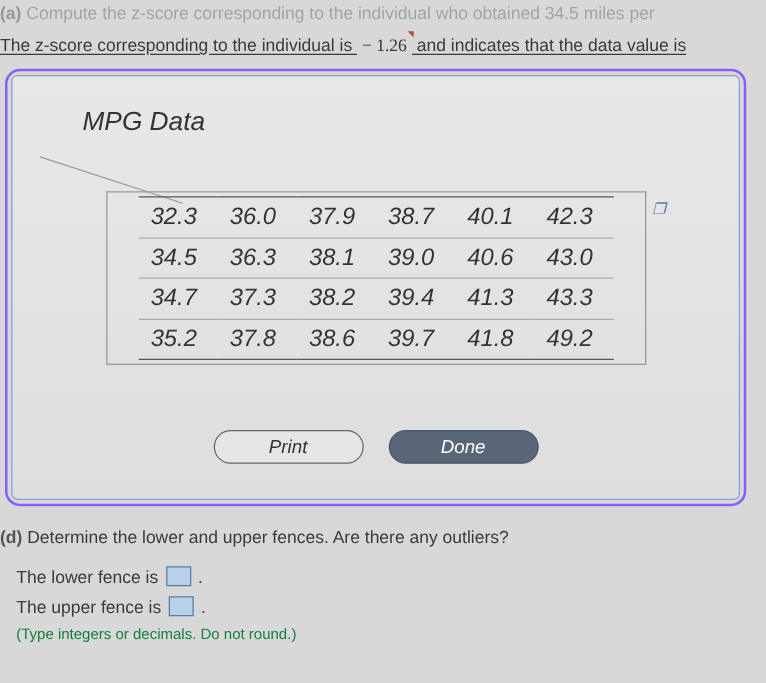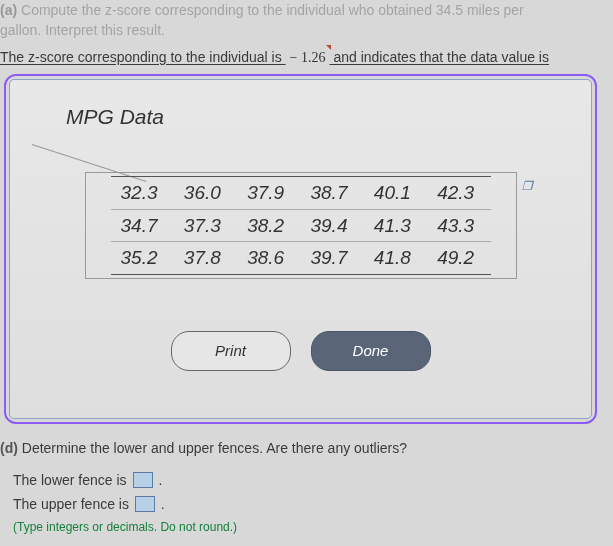--- a/index.html
+++ b/index.html
@@ -97,21 +97,21 @@
   }
 
   .btn-row {
     display: flex;
     justify-content: center;
     gap: 20px;
     margin-top: 56px;
   }
   .btn {
     width: 120px;
-    height: 40px;
+    height: 27px;
     border-radius: 18px;
     font-size: 15px;
     display: flex;
     align-items: center;
     justify-content: center;
     cursor: pointer;
   }
   .btn-print {
     background: #e6e6e6;
     border: 1.5px solid #666;
@@ -138,21 +138,20 @@
   .fade-top { opacity: 0.65; }
 </style>
 </head>
 <body>
 
 <div class="page">
 
   <div class="q-a fade-top">
     <span class="bold">(a)</span>
     <span>Compute the z-score corresponding to the individual who obtained 34.5 miles per</span>
-    <div>gallon. Interpret this result.</div>
   </div>
 
   <div class="line2">
     <span class="underline">The z-score corresponding to the individual is </span><span class="ans-wrap"><span class="ans-val">− 1.26</span><span class="ans-corner"></span></span><span class="underline"> and indicates that the data value is</span>
   </div>
 
   <div class="modal-outer">
     <div class="modal-inner">
       <div class="modal-title">MPG Data</div>
       <div class="diag"></div>
@@ -167,20 +166,28 @@
           <tbody>
               <tr>
             <td>32.3</td>
             <td>36.0</td>
             <td>37.9</td>
             <td>38.7</td>
             <td>40.1</td>
             <td>42.3</td>
           </tr>
           <tr>
+            <td>34.5</td>
+            <td>36.3</td>
+            <td>38.1</td>
+            <td>39.0</td>
+            <td>40.6</td>
+            <td>43.0</td>
+          </tr>
+          <tr>
             <td>34.7</td>
             <td>37.3</td>
             <td>38.2</td>
             <td>39.4</td>
             <td>41.3</td>
             <td>43.3</td>
           </tr>
           <tr>
             <td>35.2</td>
             <td>37.8</td>

